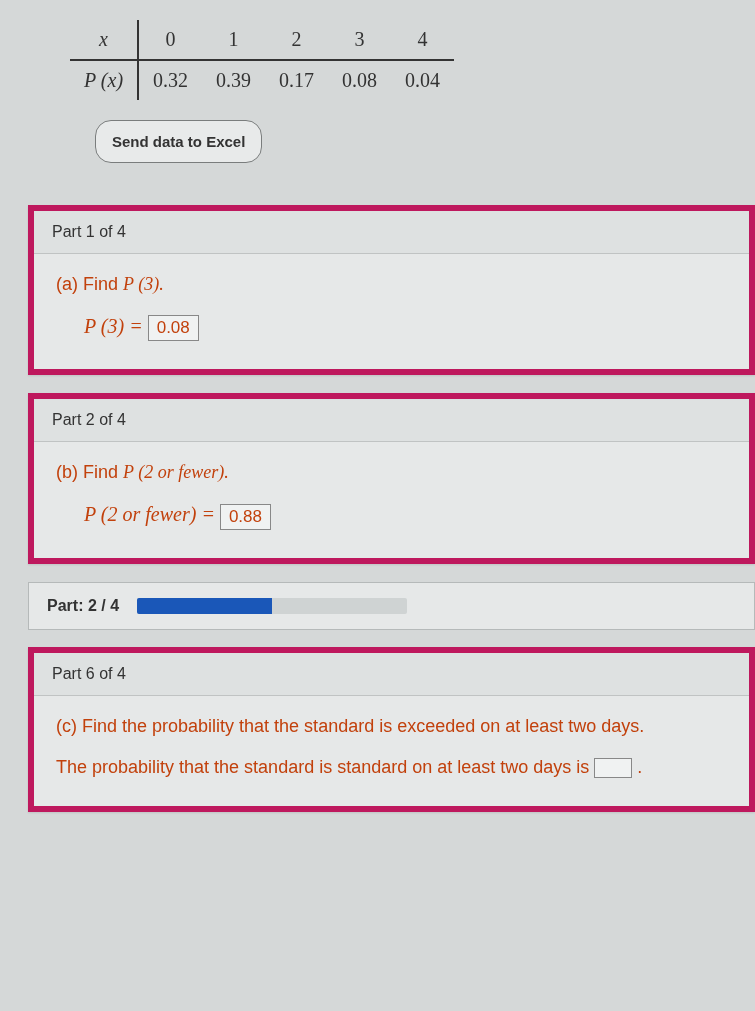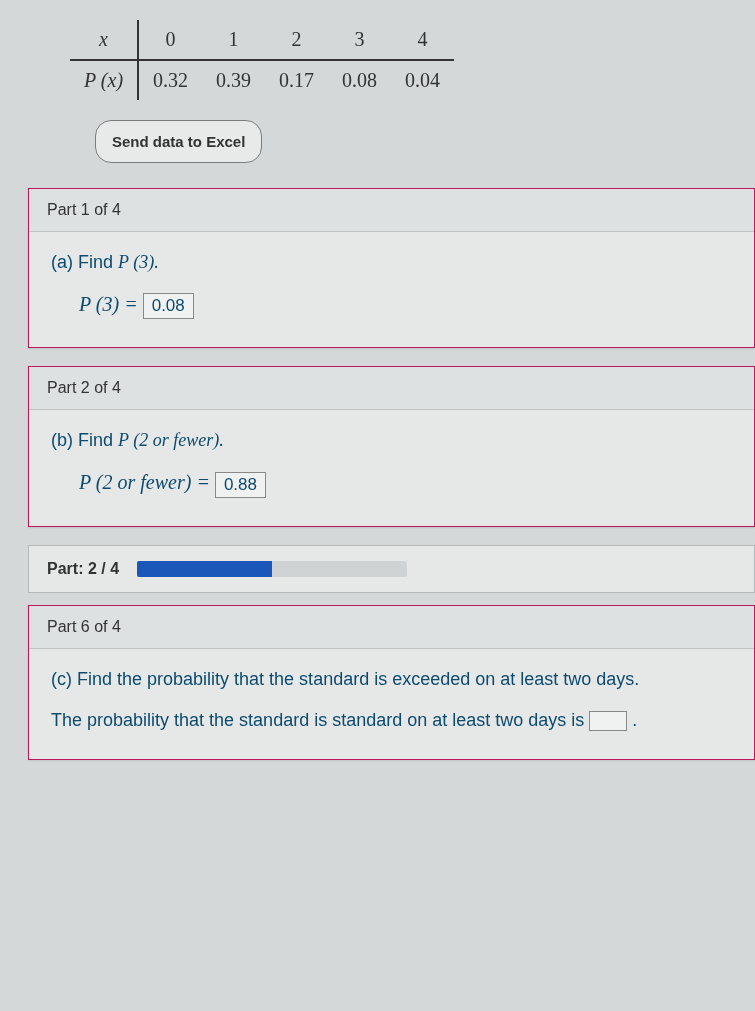--- a/index.html
+++ b/index.html
@@ -37,35 +37,35 @@
     border-radius: 16px;
     background: #e8eaea;
     font-size: 15px;
     font-weight: bold;
     color: #333;
     cursor: pointer;
   }
   
   .part-block {
     background: #e6e8e8;
-    border: 1px solid #be185d;
-    margin: 0 0 18px 28px;
+    border: 6px solid #be185d;
+    margin: 17px 0 18px 28px;
     box-shadow: 0 1px 2px rgba(0,0,0,0.1);
   }
   .part-header {
     background: #dee1e1;
     border-bottom: 1px solid #c0c3c3;
     padding: 12px 18px;
     font-size: 16px;
     color: #333;
   }
   .part-body {
     padding: 20px 22px 28px 22px;
     font-size: 18px;
-    color: #0c4a6e;
+    color: #c2410c;
   }
   .math-ital { font-family: "Times New Roman", serif; font-style: italic; }
   .answer-line { margin-top: 18px; margin-left: 28px; font-family: "Times New Roman", serif; font-size: 20px; }
   .answer-box {
     display: inline-block;
     border: 1.5px solid #888;
     background: #f0f2f2;
     padding: 2px 8px;
     font-family: Arial, sans-serif;
     font-size: 17px;

